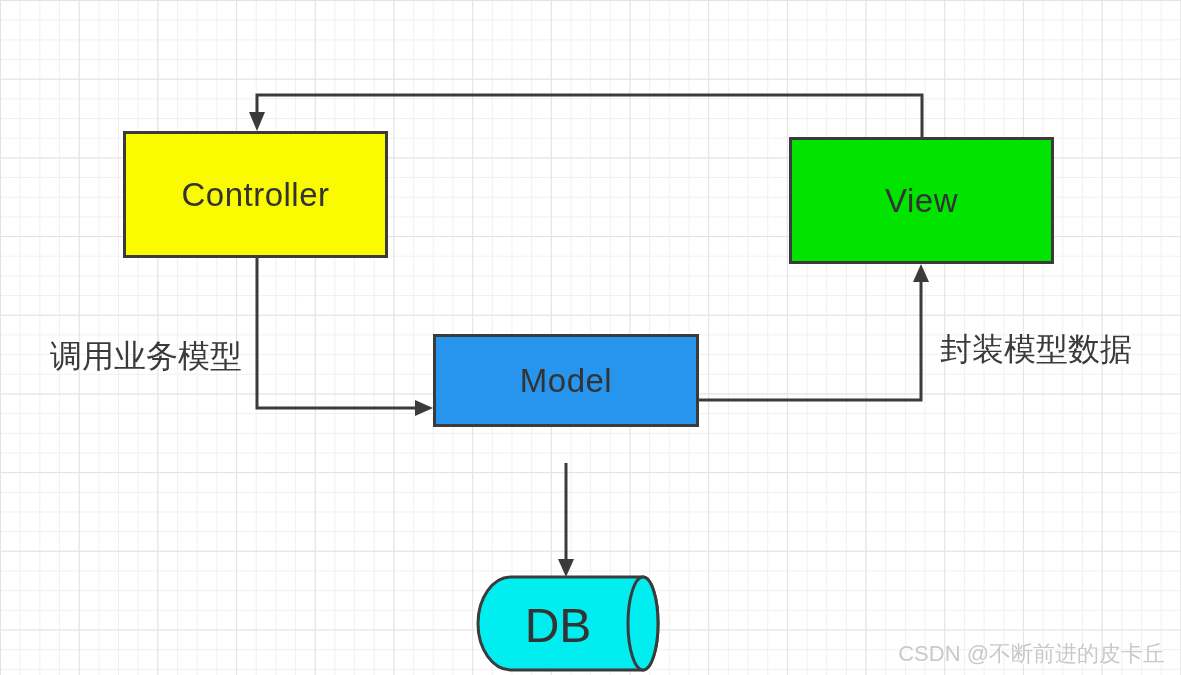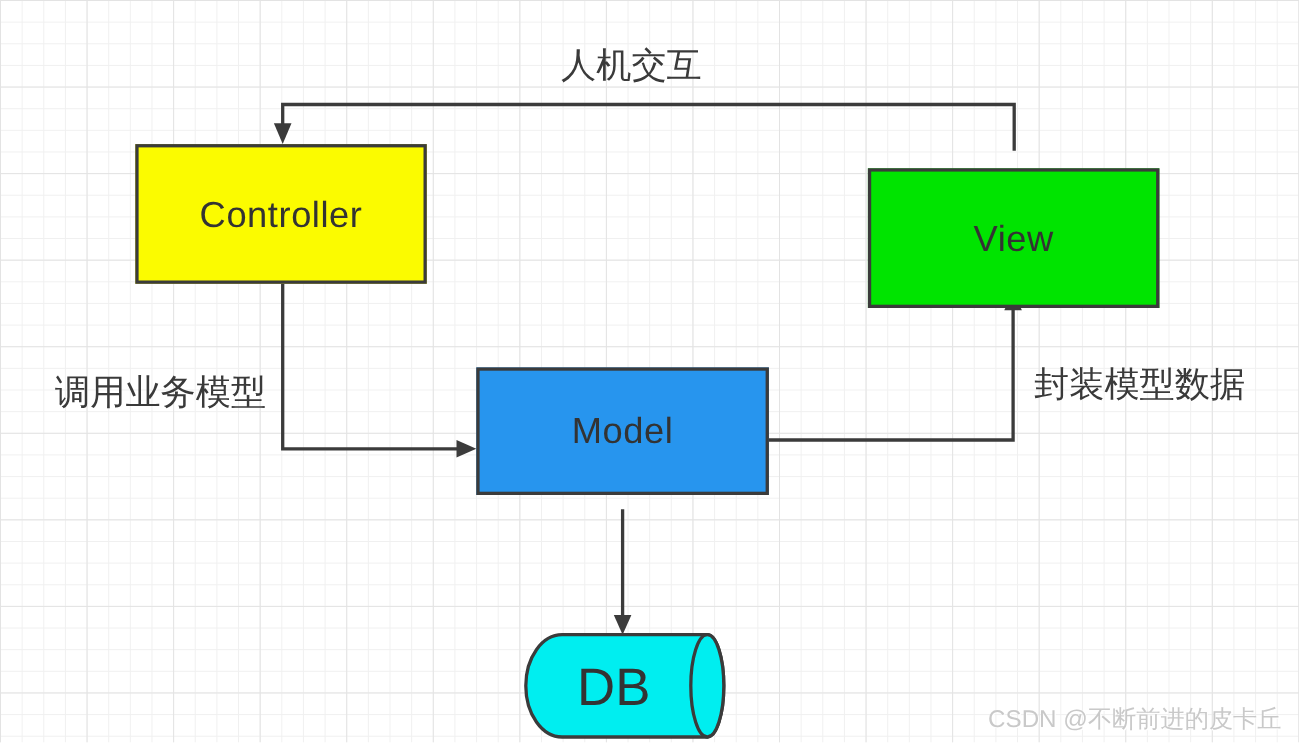--- a/index.html
+++ b/index.html
@@ -33,21 +33,21 @@
     border: 3px solid #3b3b3b;
     display: flex;
     align-items: center;
     justify-content: center;
     font-size: 33px;
     color: #333333;
     letter-spacing: 0.5px;
   }
   .node-controller { left: 123px; top: 131px; width: 265px; height: 127px; }
   .node-view       { left: 789px; top: 137px; width: 265px; height: 127px; }
-  .node-model      { left: 433px; top: 334px; width: 266px; height: 116px; }
+  .node-model      { left: 433px; top: 334px; width: 266px; height: 93px; }
   .edge-label {
     position: absolute;
     font-size: 32px;
     color: #3a3a3a;
     text-align: center;
     white-space: nowrap;
   }
   .label-top    { left: 454px; top: 38px;  width: 240px; }
   .label-left   { left: 26px;  top: 335px; width: 240px; }
   .label-right  { left: 916px; top: 328px; width: 240px; }
@@ -90,31 +90,30 @@
     <polygon points="566,577 558,559 574,559" fill="#3b3b3b"></polygon>
 
     <path d="M643,577 L511,577 A 33 46.5 0 0 0 511,670 L643,670 A 15 46.5 0 0 0 643,577 Z" stroke="#3b3b3b" stroke-width="3" fill="#00eef0"></path>
     <ellipse cx="643" cy="623.5" rx="15" ry="46.5" stroke="#3b3b3b" stroke-width="3" fill="#00eef0"></ellipse>
   </svg>
 
   <div class="node node-controller" style="background-color: rgb(251, 251, 0);">
     <span>Controller</span>
   </div>
 
-  <div class="node node-view" style="background-color: rgb(0, 228, 0); margin-top: 16px;">
+  <div class="node node-view" style="background-color: rgb(0, 228, 0);">
     <span>View</span>
   </div>
 
   <div class="node node-model" style="background-color: rgb(39, 149, 238);">
     <span>Model</span>
   </div>
 
   <div class="db-label">DB</div>
 
-  <div class="edge-label label-top">人机交互</div>
 
   <div class="edge-label label-left">调用业务模型</div>
 
   <div class="edge-label label-right">封装模型数据</div>
 
 
   <div class="watermark">CSDN @不断前进的皮卡丘</div>
 
 </div>
 

